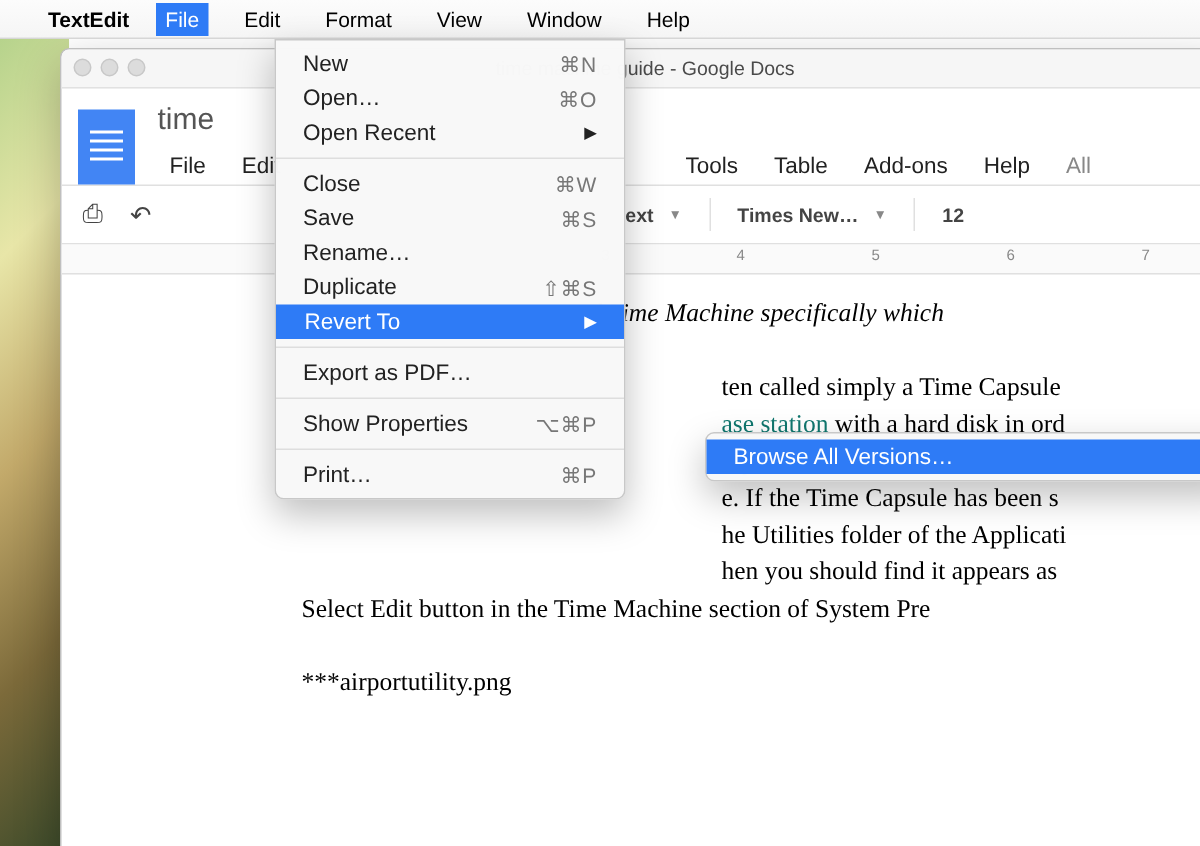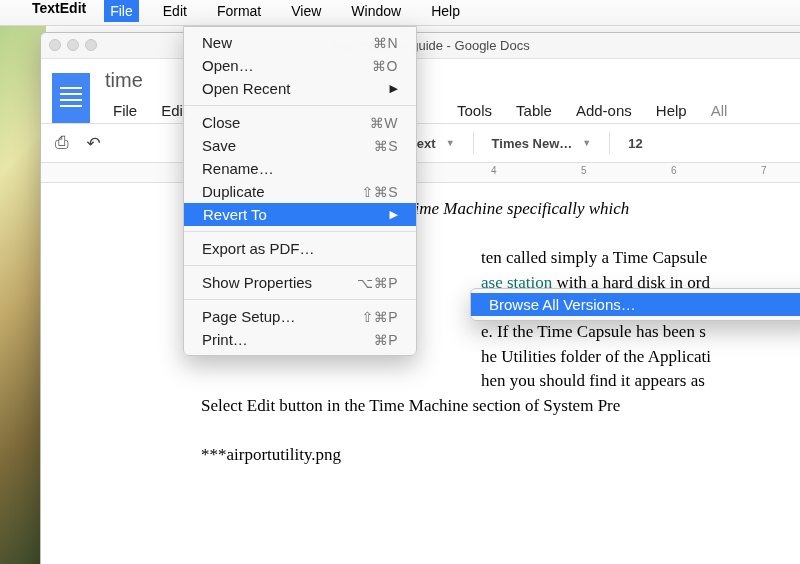--- a/index.html
+++ b/index.html
@@ -14,21 +14,21 @@
     position: relative;
   }
   
   .menubar {
     position: absolute;
     top: 0; left: 0; right: 0;
     height: 26px;
     background: linear-gradient(#fcfcfc, #f5f5f5);
     border-bottom: 1px solid #d6d6d6;
     display: flex;
-    align-items: flex-start;
+    align-items: center;
     padding-left: 16px;
     font-size: 14px;
     z-index: 10;
   }
   .apple-logo { font-size: 16px; margin-right: 16px; }
   .menubar .appname { font-weight: bold; margin-right: 18px; }
   .menubar .menuitem { margin-right: 18px; padding: 3px 6px; }
   .menubar .menuitem.open {
     background: #2e7bf6;
     color: #fff;
@@ -321,24 +321,20 @@
       <span>Export as PDF…</span>
       <span></span>
     </div>
   <div class="dd-sep"></div>
   <div class="dd-item">
       <span>Show Properties</span>
       <span class="sc">⌥⌘P</span>
     </div>
   <div class="dd-sep"></div>
   <div class="dd-item">
-      <span>Page Setup…</span>
-      <span class="sc">⇧⌘P</span>
-    </div>
-  <div class="dd-item">
       <span>Print…</span>
       <span class="sc">⌘P</span>
     </div>
 </div>
 
 <div class="submenu">
   <div class="dd-item highlight">
       <span>Browse All Versions…</span>
     </div>
 </div>

